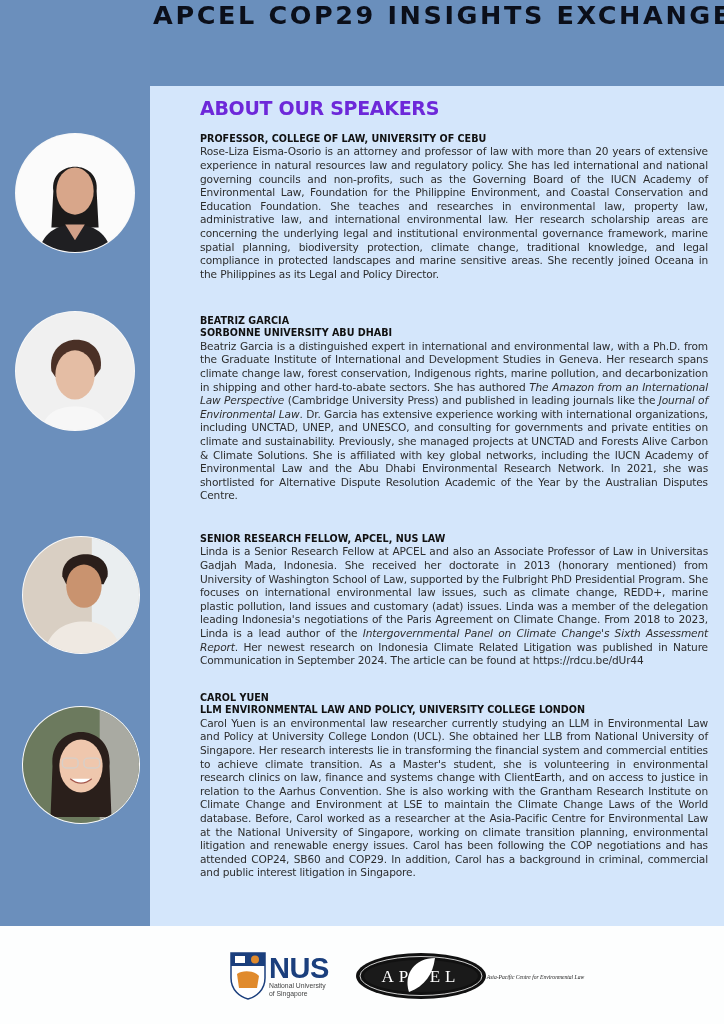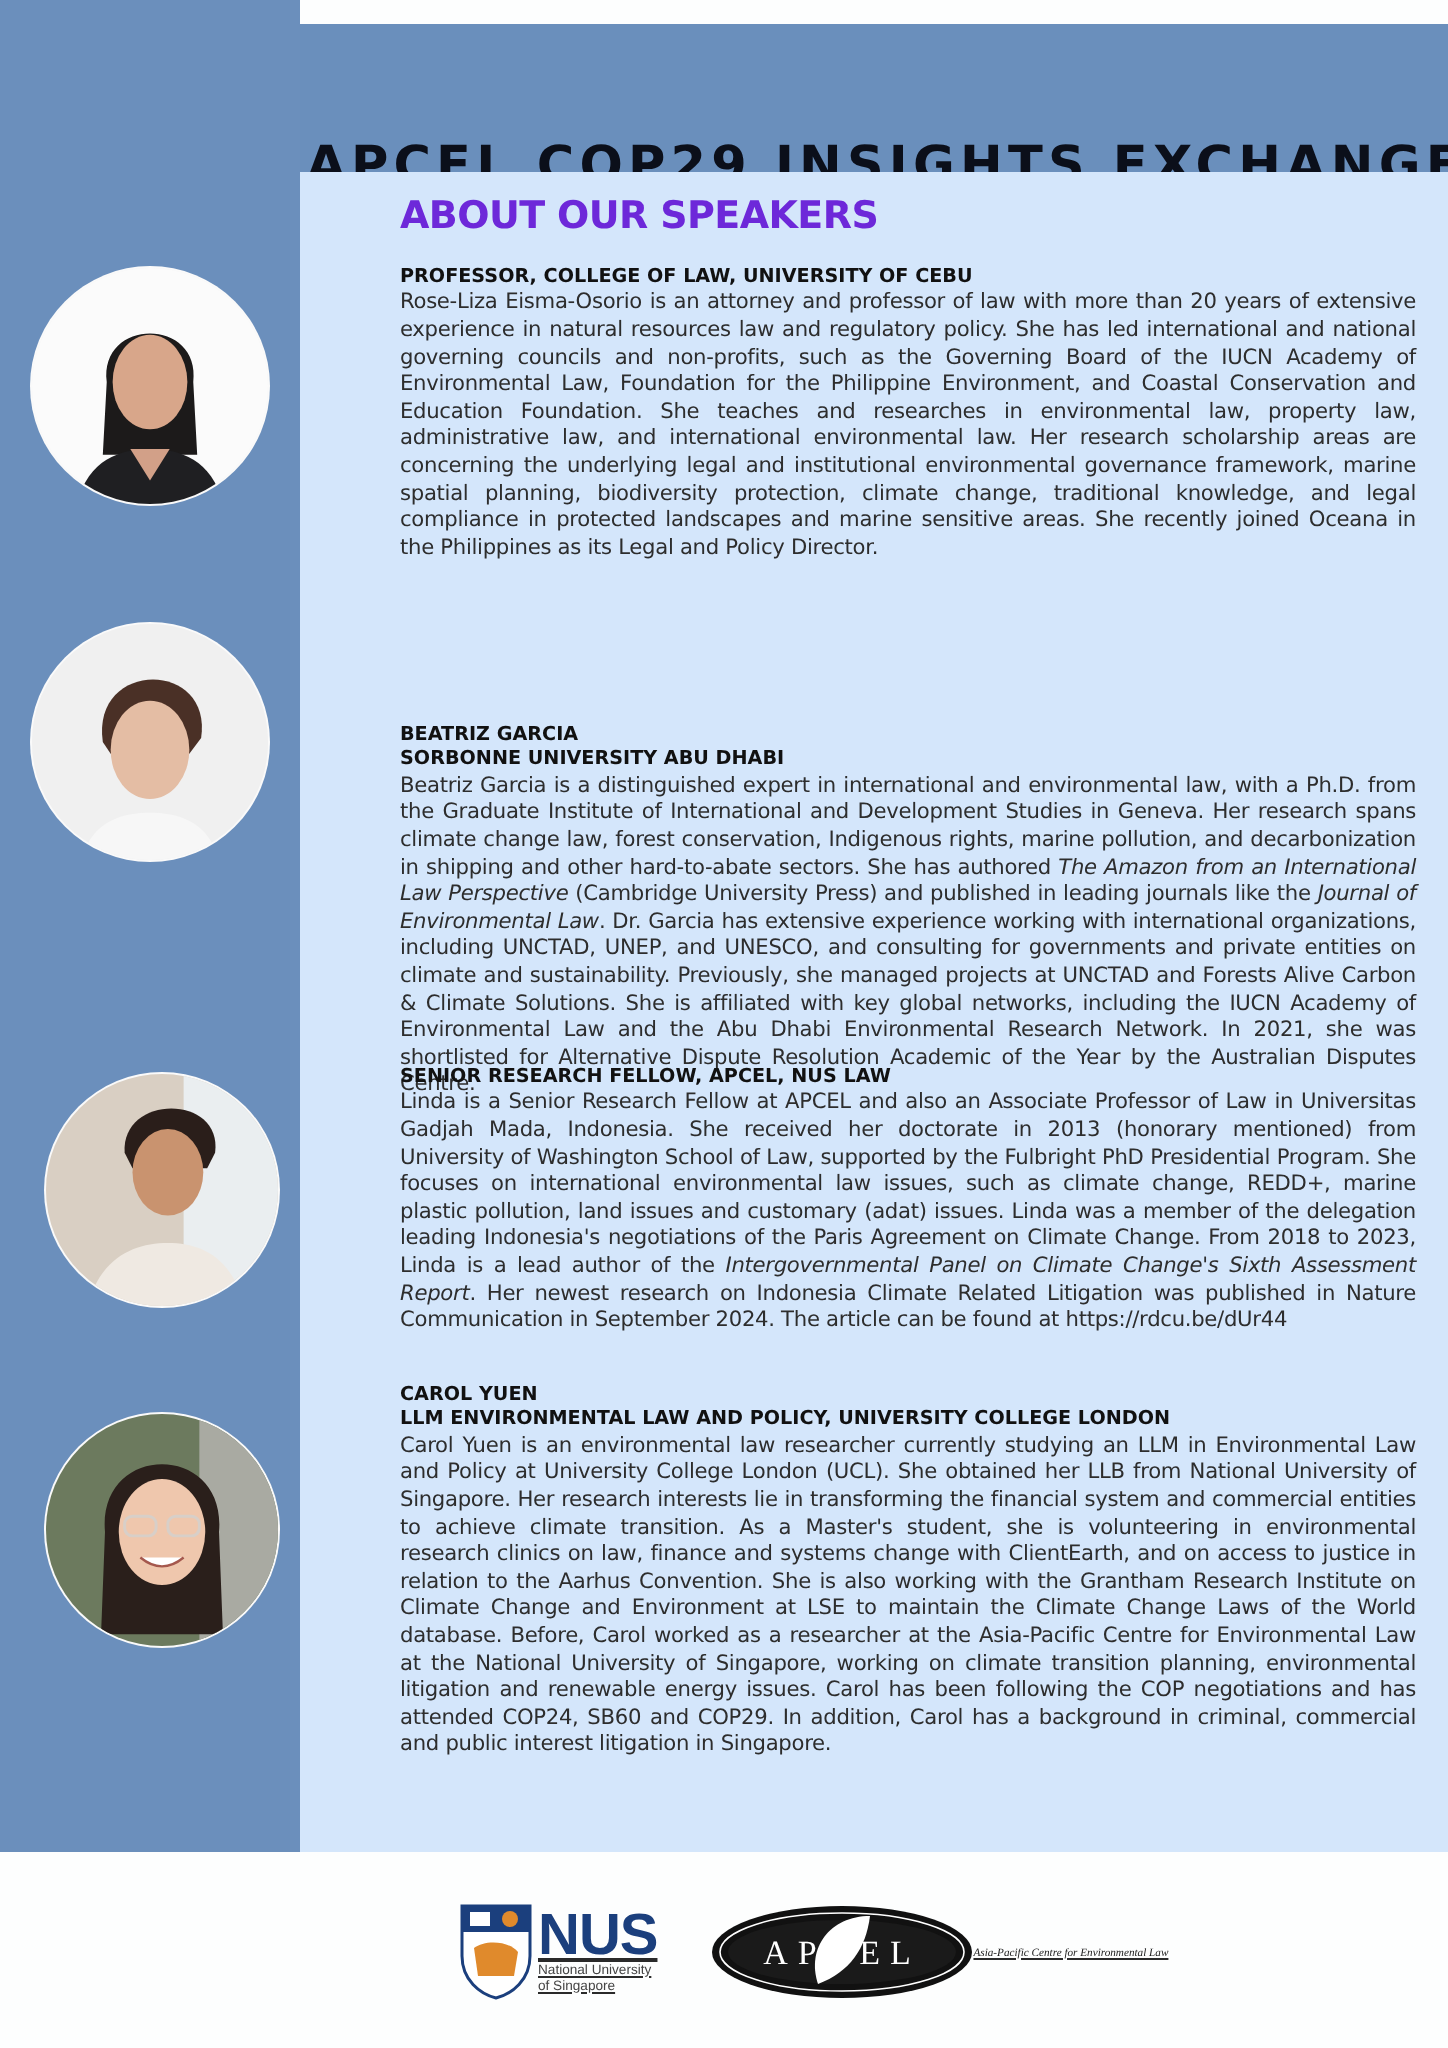--- a/index.html
+++ b/index.html
@@ -4,23 +4,23 @@
 <style>
   * { box-sizing: border-box; margin: 0; padding: 0; }
   html, body { width: 724px; height: 1024px; overflow: hidden; background: #fdfefe; }
   body { position: relative; font-family: "DejaVu Sans", sans-serif; color: #2a2a2a; }
 
   .sidebar {
     position: absolute; left: 0; top: 0; width: 150px; height: 926px;
     background: #6b8fbc;
   }
   .header {
-    position: absolute; left: 150px; top: 12px; width: 574px; height: 86px;
+    position: absolute; left: 150px; top: 0; width: 574px; height: 86px;
     background: #6a8fbc;
-    display: flex; align-items: flex-end; justify-content: center;
+    display: flex; align-items: flex-start; justify-content: center;
   }
   .header h1 {
     font-family: "DejaVu Sans", sans-serif;
     font-weight: bold; font-size: 25.5px; letter-spacing: 2.6px;
     color: #0b0f1a; white-space: nowrap; margin-left: 12px;
   }
   .panel {
     position: absolute; left: 150px; top: 86px; width: 574px; height: 840px;
     background: #d4e6fb;
   }
@@ -43,21 +43,21 @@
   .speaker .bio a { color: #2d2d2d; }
 
   .avatar {
     position: absolute; border-radius: 50%; overflow: hidden;
     background: #f4f4f4; border: 1px solid rgba(255,255,255,0.5);
   }
   .avatar svg { width: 100%; height: 100%; display: block; }
 
   .footer-logos {
     position: absolute; left: 230px; top: 945px; width: 270px; height: 62px;
-    display: flex; align-items: center; text-decoration: underline;
+    display: flex; align-items: center;
   }
   .nus { display: flex; align-items: center; height: 62px; }
   .nus-shield { width: 36px; height: 48px; }
   .nus-text { margin-left: 3px; display: flex; flex-direction: column; }
   .nus-word { font-family: "Liberation Sans", sans-serif; font-weight: bold; font-size: 29px; color: #1b3f7d; line-height: 27px; letter-spacing: -0.5px; }
   .nus-sub { font-family: "Liberation Sans", sans-serif; font-size: 6.8px; color: #444; line-height: 8px; }
   .divider { width: 1px; height: 48px; background: #999; margin: 0 14px 0 12px; }
   .apcel { display: flex; flex-direction: row; align-items: center; }
   .apcel-oval { width: 132px; height: 48px; }
   .apcel-sub { font-family: "Liberation Serif", serif; font-style: italic; font-size: 5.6px; color: #222; margin-top: 1px; white-space: nowrap; }
@@ -109,21 +109,21 @@
     <rect x="62" y="52" width="16" height="10" rx="4" fill="none" stroke="#d8cfc8" stroke-width="1.5"></rect>
     <path d="M48 73 Q59 82 70 73" fill="#fff" stroke="#a5584d" stroke-width="1.2"></path>
   </svg>
 </div>
 
 <div class="speaker" style="top:133px;">
   <div class="role">PROFESSOR, COLLEGE OF LAW, UNIVERSITY OF CEBU</div>
   <div class="bio">Rose-Liza Eisma-Osorio is an attorney and professor of law with more than 20 years of extensive experience in natural resources law and regulatory policy. She has led international and national governing councils and non-profits, such as the Governing Board of the IUCN Academy of Environmental Law, Foundation for the Philippine Environment, and Coastal Conservation and Education Foundation. She teaches and researches in environmental law, property law, administrative law, and international environmental law. Her research scholarship areas are concerning the underlying legal and institutional environmental governance framework, marine spatial planning, biodiversity protection, climate change, traditional knowledge, and legal compliance in protected landscapes and marine sensitive areas. She recently joined Oceana in the Philippines as its Legal and Policy Director.</div>
 </div>
 
-<div class="speaker" style="top:315px;margin-top:47px;">
+<div class="speaker" style="top:315px;">
   <div class="name">BEATRIZ GARCIA</div>
   <div class="role">SORBONNE UNIVERSITY ABU DHABI</div>
   <div class="bio"><span>Beatriz Garcia is a distinguished expert in international and environmental law, with a Ph.D. from the Graduate Institute of International and Development Studies in Geneva. Her research spans climate change law, forest conservation, Indigenous rights, marine pollution, and decarbonization in shipping and other hard-to-abate sectors. She has authored </span><em>The Amazon from an International Law Perspective</em><span> (Cambridge University Press) and published in leading journals like the </span><em>Journal of Environmental Law</em><span>. Dr. Garcia has extensive experience working with international organizations, including UNCTAD, UNEP, and UNESCO, and consulting for governments and private entities on climate and sustainability. Previously, she managed projects at UNCTAD and Forests Alive Carbon &amp; Climate Solutions. She is affiliated with key global networks, including the IUCN Academy of Environmental Law and the Abu Dhabi Environmental Research Network. In 2021, she was shortlisted for Alternative Dispute Resolution Academic of the Year by the Australian Disputes Centre.</span></div>
 </div>
 
 <div class="speaker" style="top:533px;">
   <div class="role">SENIOR RESEARCH FELLOW, APCEL, NUS LAW</div>
   <div class="bio"><span>Linda is a Senior Research Fellow at APCEL and also an Associate Professor of Law in Universitas Gadjah Mada, Indonesia. She received her doctorate in 2013 (honorary mentioned) from University of Washington School of Law, supported by the Fulbright PhD Presidential Program. She focuses on international environmental law issues, such as climate change, REDD+, marine plastic pollution, land issues and customary (adat) issues. Linda was a member of the delegation leading Indonesia's negotiations of the Paris Agreement on Climate Change. From 2018 to 2023, Linda is a lead author of the </span><em>Intergovernmental Panel on Climate Change's Sixth Assessment Report</em><span>. Her newest research on Indonesia Climate Related Litigation was published in Nature Communication in September 2024. The article can be found at</span><a> https://rdcu.be/dUr44</a></div>
 </div>
 

